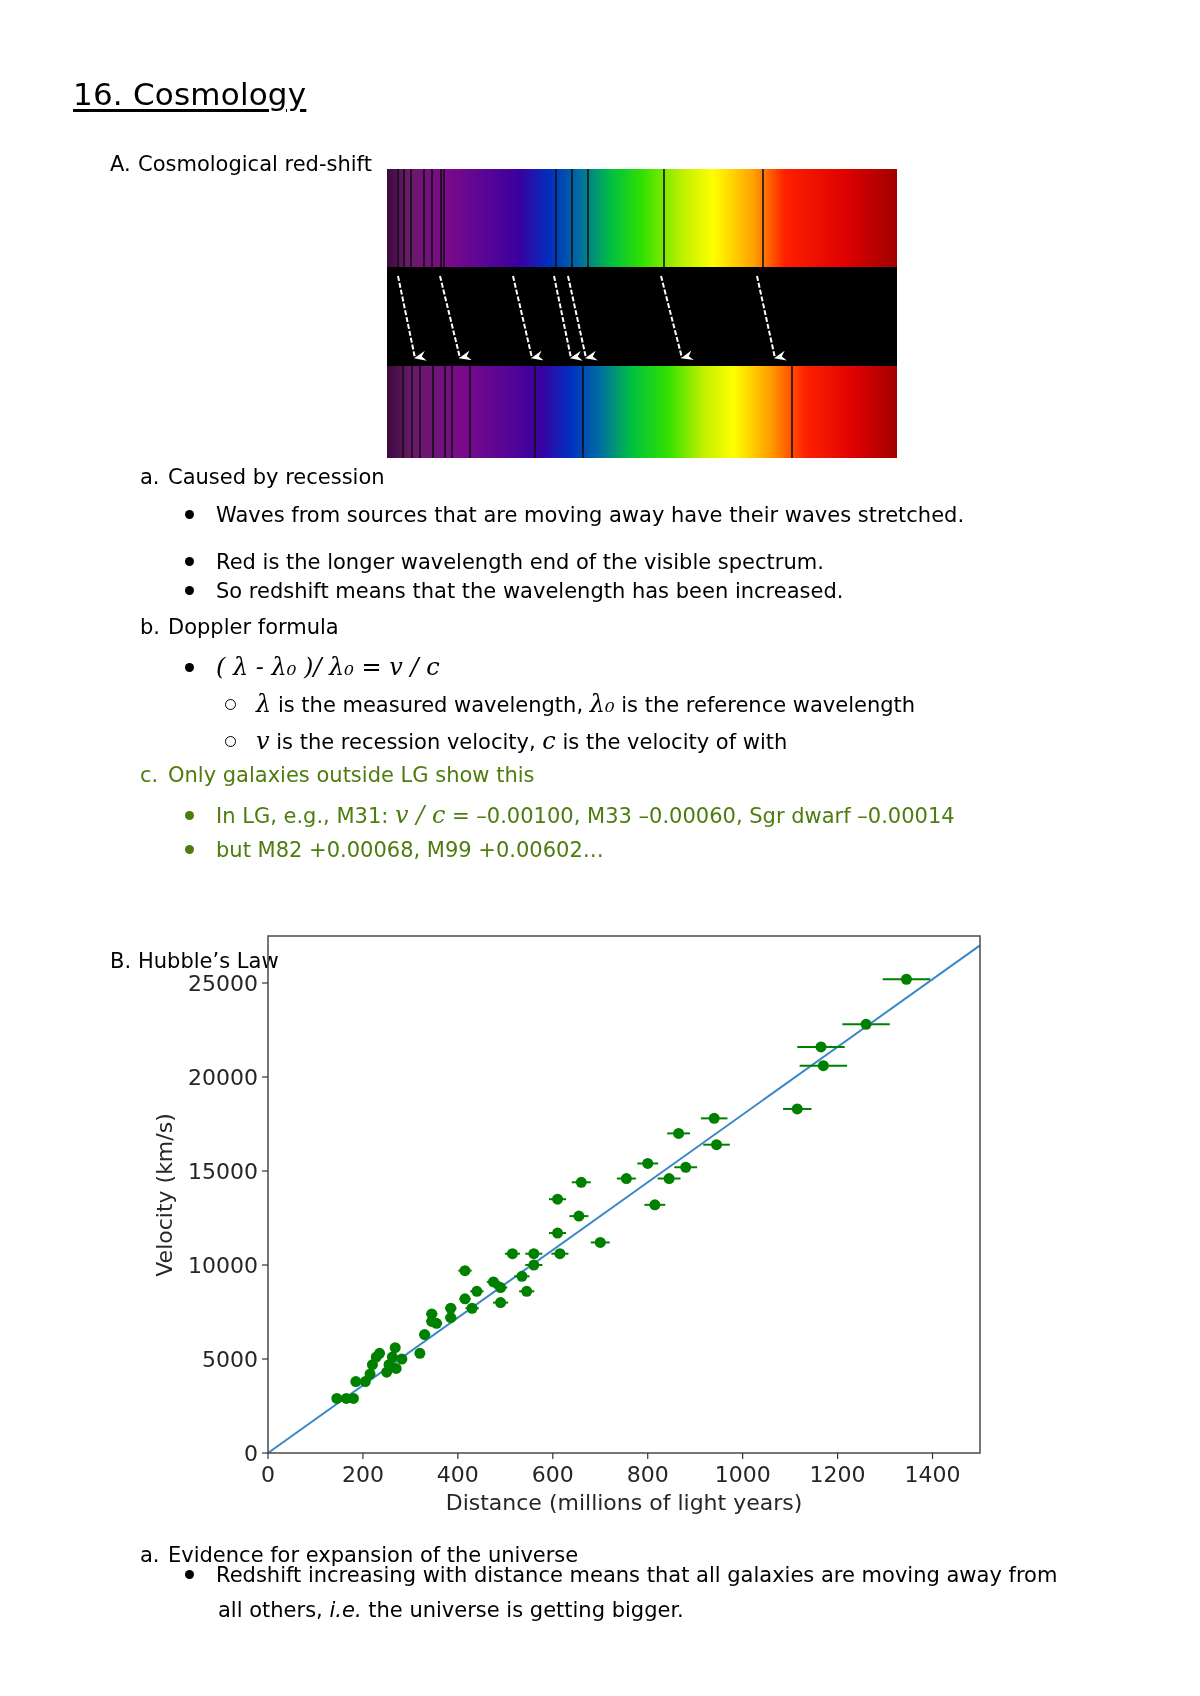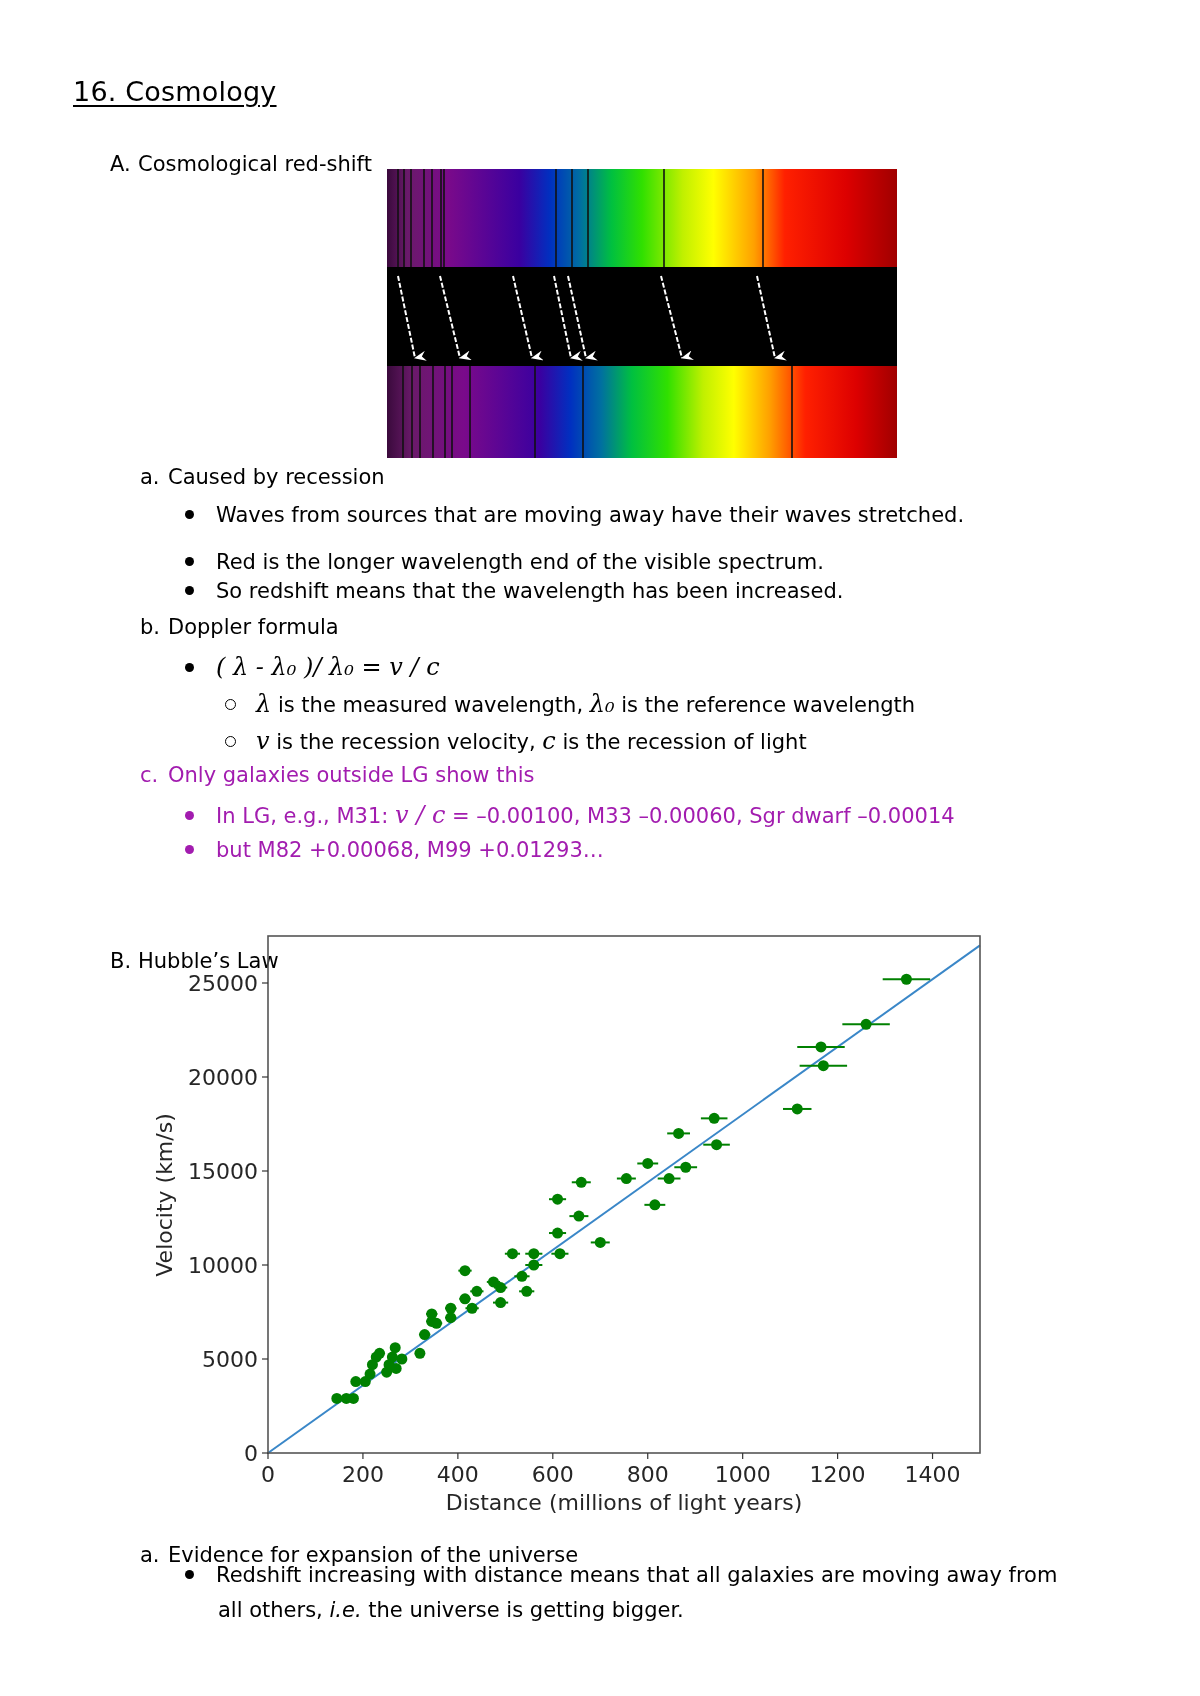--- a/index.html
+++ b/index.html
@@ -1,22 +1,22 @@
 <!DOCTYPE html>
 <html><head>
 <meta charset="utf-8">
 <style>
   html, body { margin:0; padding:0; background:#ffffff; }
   body { width:1200px; height:1696px; position:relative; overflow:hidden;
          font-family:"DejaVu Sans", sans-serif; color:#000; }
   .abs { position:absolute; white-space:nowrap; }
-  .title { left:73px; top:76px; font-size:27px; text-decoration:underline; text-underline-offset:4px; letter-spacing:0.2px; }
+  .title { left:73px; top:76px; font-size:31px; text-decoration:underline; text-underline-offset:4px; letter-spacing:0.2px; }
   .h2 { font-size:21px; }
   .txt { font-size:21px; }
-  .red { color:#a21caf; }
+  .red { color:#4d7c0f; }
   .marker { display:inline-block; width:28px; }
   .bullet { display:inline-block; width:9px; height:9px; border-radius:50%; background:currentColor; margin-right:22px; vertical-align:middle; position:relative; top:-2px; }
   .circle { display:inline-block; width:11px; height:11px; border-radius:50%; border:1.5px solid currentColor; margin-right:20px; vertical-align:middle; position:relative; top:-2px; box-sizing:border-box; }
   .math { font-family:"DejaVu Serif", serif; font-style:italic; font-size:24px; }
   #spectrum { position:absolute; left:387px; top:169px; width:510px; height:289px; }
   #chart { position:absolute; left:140px; top:925px; width:860px; height:600px; }
   .axis-text { font-family:"DejaVu Sans", sans-serif; fill:#262626; }
 </style>
 </head>
 <body>
@@ -121,31 +121,31 @@
 <div class="abs txt" style="left:140px; top:615px;">
   <span class="marker">b.</span><span>Doppler formula</span>
 </div>
 <div class="abs txt" style="left:185px; top:653px;">
   <span class="bullet"></span><span class="math">( λ - λ₀ )/ λ₀ = v / c</span>
 </div>
 <div class="abs txt" style="left:225px; top:690px;">
   <span class="circle"></span><span class="math">λ</span><span> is the measured wavelength, </span><span class="math">λ₀</span><span> is the reference wavelength</span>
 </div>
 <div class="abs txt" style="left:225px; top:727px;">
-  <span class="circle"></span><span class="math">v</span><span> is the recession velocity, </span><span class="math">c</span><span> is the recession of light</span>
+  <span class="circle"></span><span class="math">v</span><span> is the recession velocity, </span><span class="math">c</span><span> is the velocity of with</span>
 </div>
 
 <div class="abs txt red" style="left:140px; top:763px;">
   <span class="marker">c.</span><span>Only galaxies outside LG show this</span>
 </div>
 <div class="abs txt red" style="left:185px; top:801px;">
   <span class="bullet"></span><span>In LG, e.g., M31: </span><span class="math">v / c</span><span> = –0.00100, M33 –0.00060, Sgr dwarf –0.00014</span>
 </div>
 <div class="abs txt red" style="left:185px; top:838px;">
-  <span class="bullet"></span><span>but M82 +0.00068, M99 +0.01293…</span>
+  <span class="bullet"></span><span>but M82 +0.00068, M99 +0.00602…</span>
 </div>
 
 <div class="abs h2" style="left:110px; top:949px;">
   <span class="marker">B.</span><span>Hubble’s Law</span>
 </div>
 
 <svg id="chart" viewBox="140 925 860 600">
   <g id="chartFit">
       <line x1="268" y1="1453" x2="980" y2="945.4" stroke="#3a87c8" stroke-width="2"></line>
     </g>

